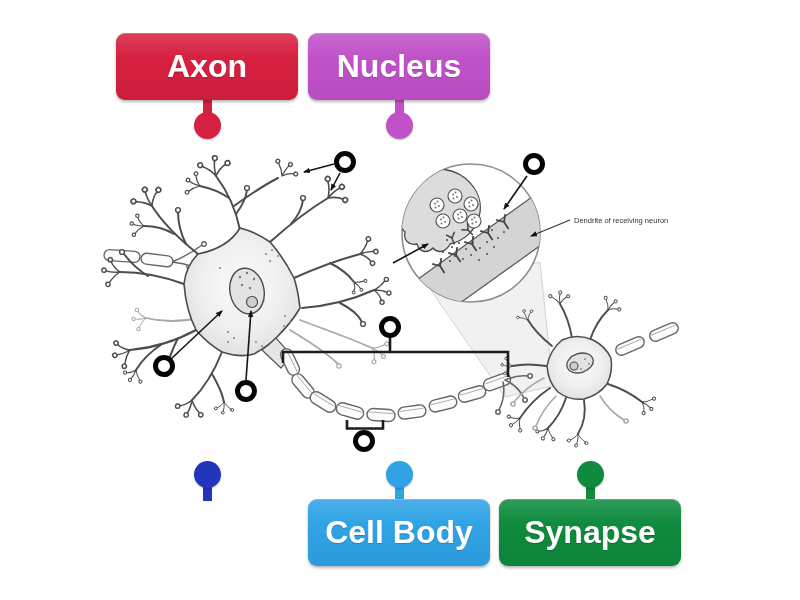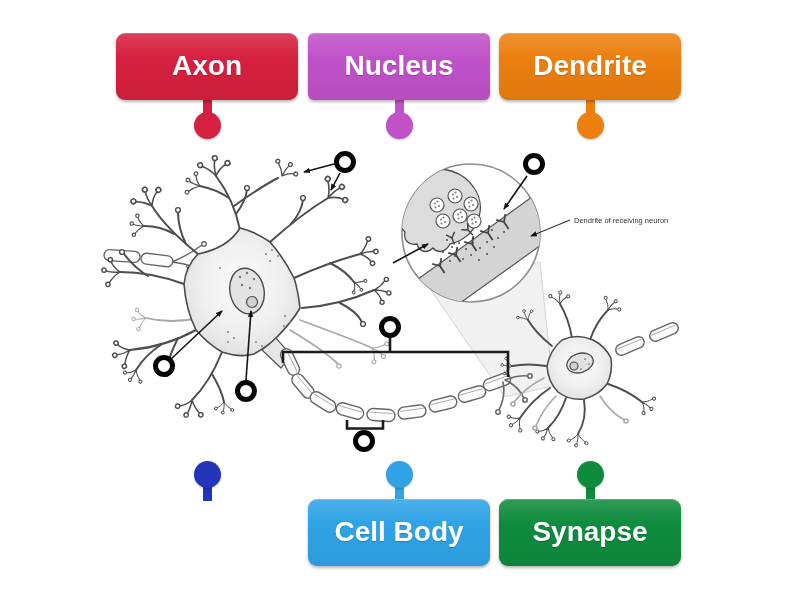--- a/index.html
+++ b/index.html
@@ -2,21 +2,21 @@
 <html><head>
 <meta charset="utf-8">
 <style>
   html,body{margin:0;padding:0;background:#fff;}
   .stage{position:relative;width:800px;height:600px;background:#fff;overflow:hidden;
          font-family:"Liberation Sans",sans-serif;}
   .diagram{position:absolute;left:0;top:0;width:800px;height:600px;}
   .chip{position:absolute;width:182px;height:140px;cursor:grab;}
   .chip .box{position:absolute;left:0;right:0;height:67px;border-radius:9px;
       display:flex;align-items:center;justify-content:center;color:#fff;text-align:center;
-      font-weight:700;font-size:28px;line-height:1.1;
+      font-weight:700;font-size:32px;line-height:1.1;
       background-image:linear-gradient(180deg,rgba(255,255,255,.14),rgba(255,255,255,0) 38%,rgba(0,0,0,.05));
       box-shadow:0 2px 3px rgba(0,0,0,.28), inset 0 1px 0 rgba(255,255,255,.2);
       text-shadow:0 1px 1px rgba(0,0,0,.18);}
   .chip .stem{position:absolute;left:50%;width:9px;margin-left:-4.5px;height:20px;}
   .chip .knob{position:absolute;left:50%;width:27px;margin-left:-13.5px;height:27px;border-radius:50%;
       box-shadow:0 1px 2px rgba(0,0,0,.25);}
   .chip.top{top:33px;}
   .chip.top .box{top:0;}
   .chip.top .stem{top:64px;}
   .chip.top .knob{top:79px;}
@@ -321,29 +321,22 @@
   <div class="chip top" style="left:116px">
     <div class="stem" style="background-color: rgb(214, 32, 63);"></div>
     <div class="knob" style="background-color: rgb(214, 32, 63);"></div>
     <div class="box" style="background-color: rgb(214, 32, 63);">
       <span>Axon</span>
     </div>
   </div>
   <div class="chip top" style="left:308px">
     <div class="stem" style="background-color: rgb(192, 81, 201);"></div>
     <div class="knob" style="background-color: rgb(192, 81, 201);"></div>
-    <div class="box" style="background-color: rgb(192, 81, 201); border-radius: 6px;">
+    <div class="box" style="background-color: rgb(192, 81, 201);">
       <span>Nucleus</span>
-    </div>
-  </div>
-  <div class="chip top" style="left:499px">
-    <div class="stem" style="background-color: rgb(236, 127, 14);"></div>
-    <div class="knob" style="background-color: rgb(236, 127, 14);"></div>
-    <div class="box" style="background-color: rgb(236, 127, 14);">
-      <span>Dendrite</span>
     </div>
   </div>
 
   <div class="chip bottom wrap" style="left:116px">
     <div class="stem" style="background-color: rgb(34, 53, 187);"></div>
     <div class="knob" style="background-color: rgb(34, 53, 187);"></div>
   </div>
   <div class="chip bottom" style="left:308px">
     <div class="stem" style="background-color: rgb(47, 163, 230);"></div>
     <div class="knob" style="background-color: rgb(47, 163, 230);"></div>

